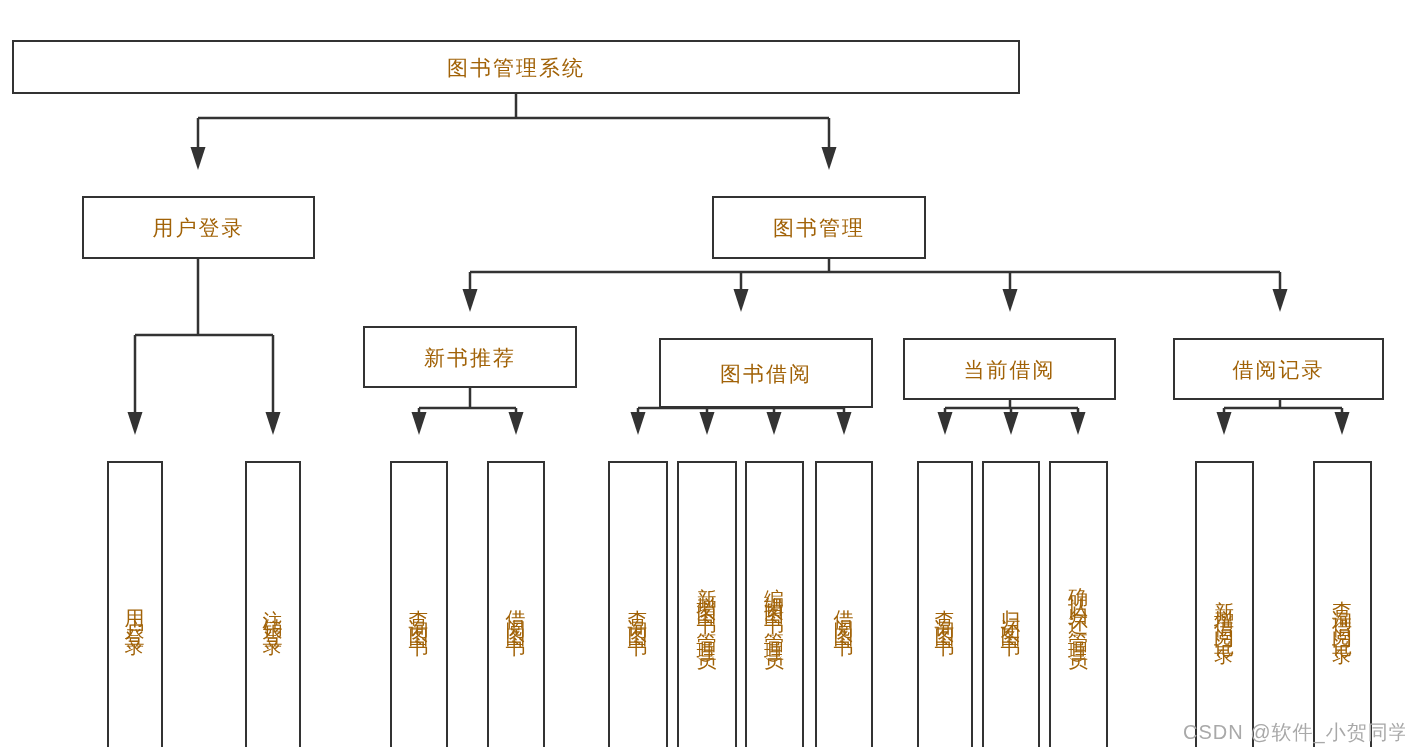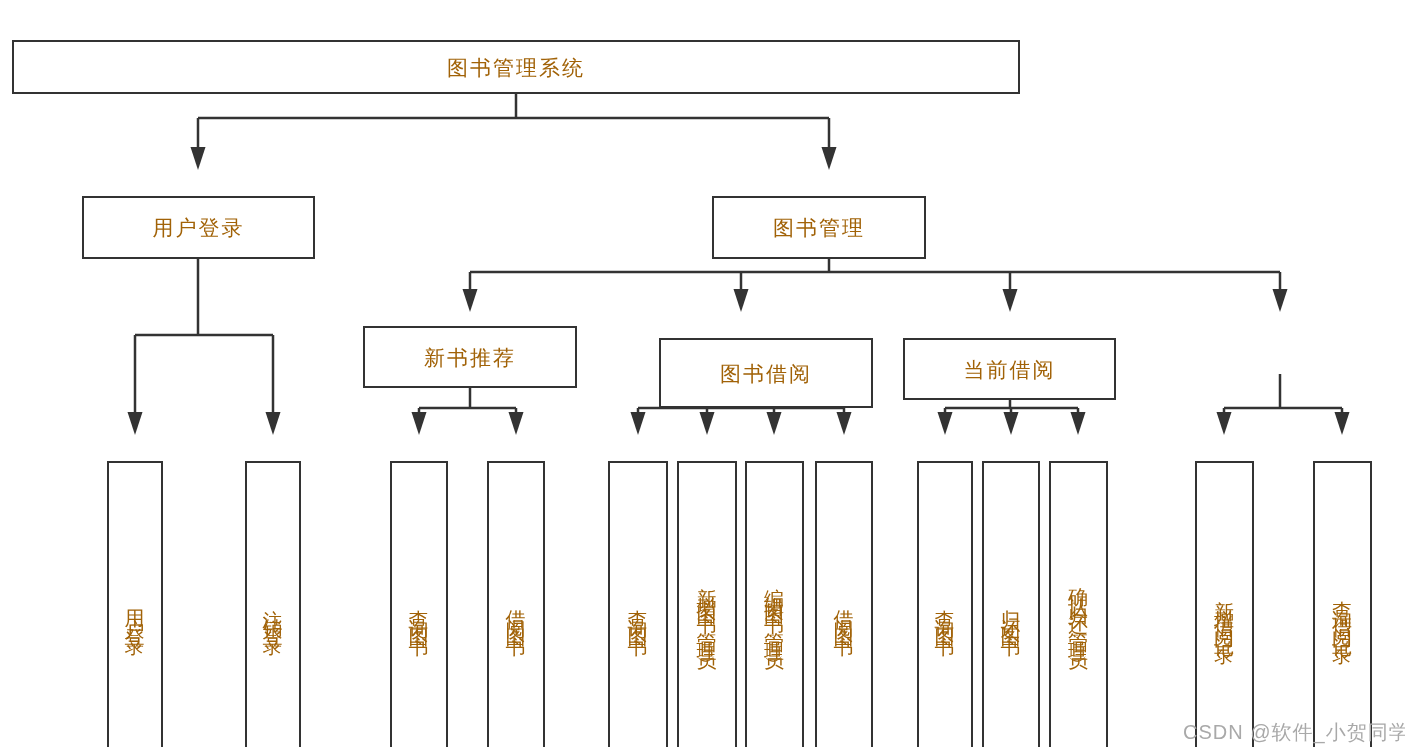--- a/index.html
+++ b/index.html
@@ -145,20 +145,21 @@
   </svg>
 
   <div class="hbox n-root">图书管理系统</div>
 
   <div class="hbox n-login">用户登录</div>
   <div class="hbox n-mgmt">图书管理</div>
 
   <div class="hbox n-newbook">新书推荐</div>
   <div class="hbox n-borrow">图书借阅</div>
   <div class="hbox n-current">当前借阅</div>
+  <div class="hbox n-records">借阅记录</div>
 
   <div class="vbox leaf n-a1">用户登录</div>
   <div class="vbox leaf n-a2">注销登录</div>
 
   <div class="vbox leaf n-b1">查询图书</div>
   <div class="vbox leaf n-b2">借阅图书</div>
 
   <div class="vbox leaf n-c1">查询图书</div>
   <div class="vbox leaf n-c2">新增图书（管理员）</div>
   <div class="vbox leaf n-c3">编辑图书（管理员）</div>

